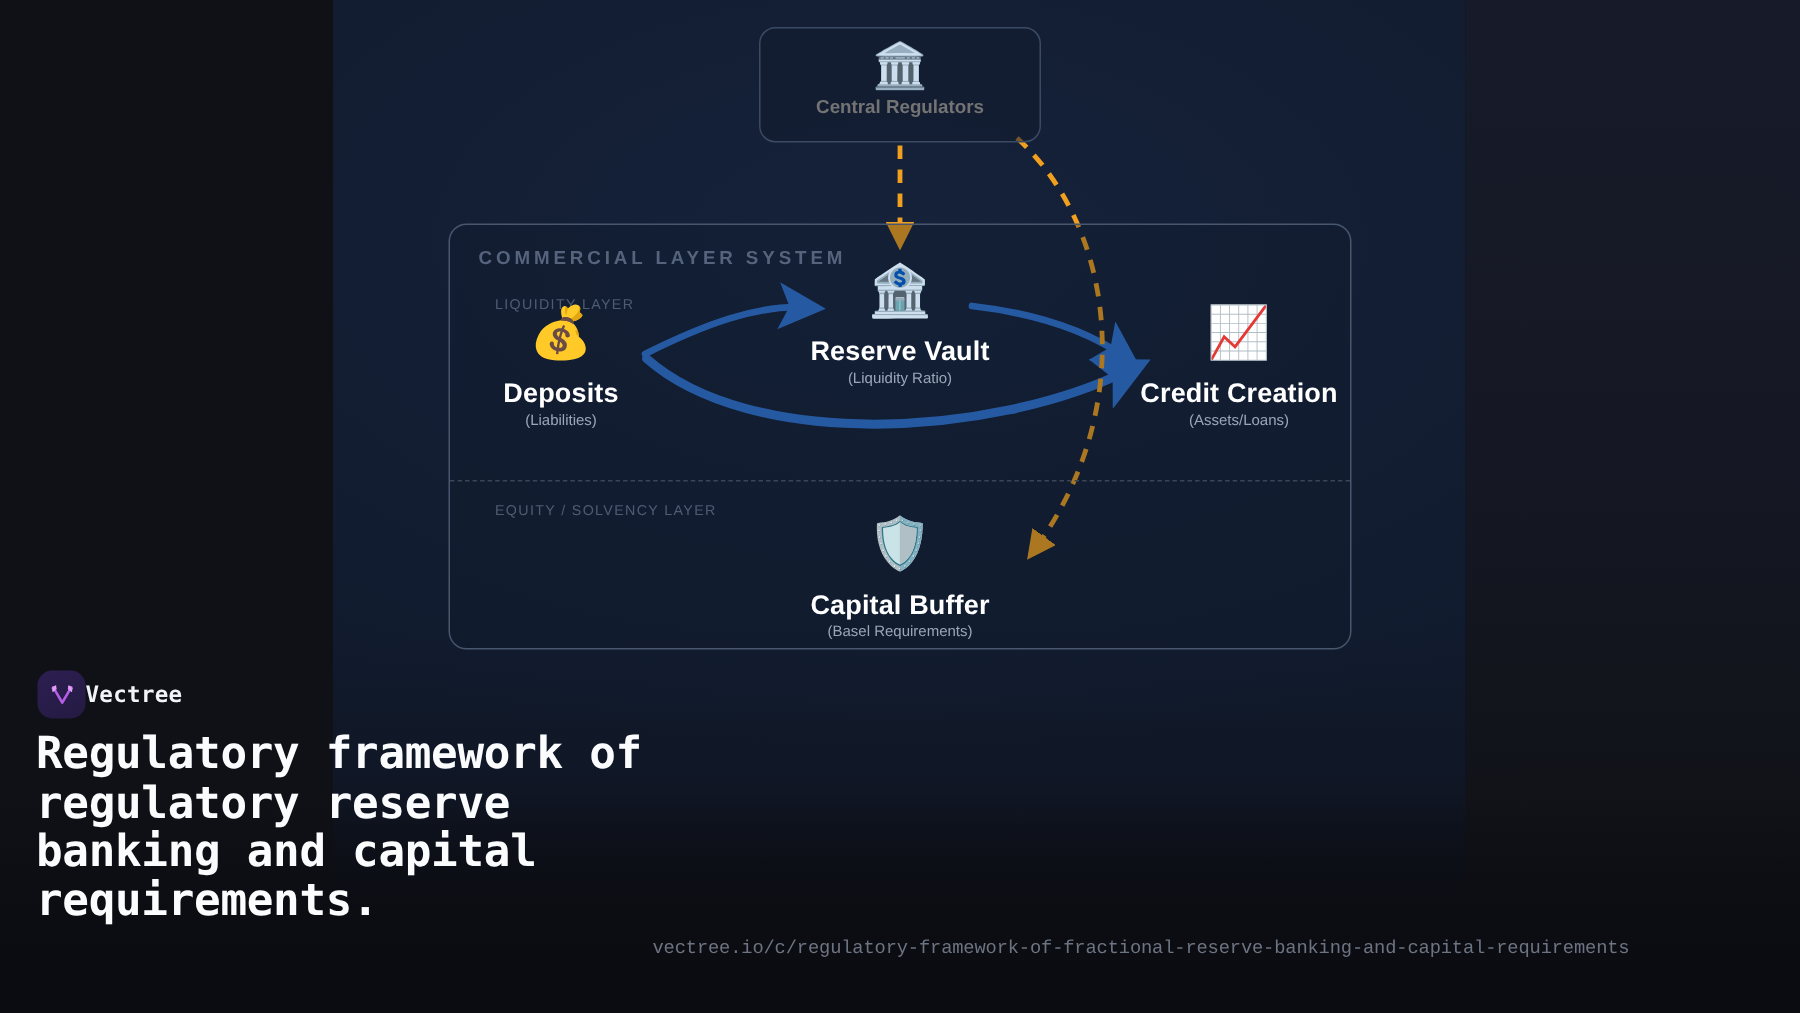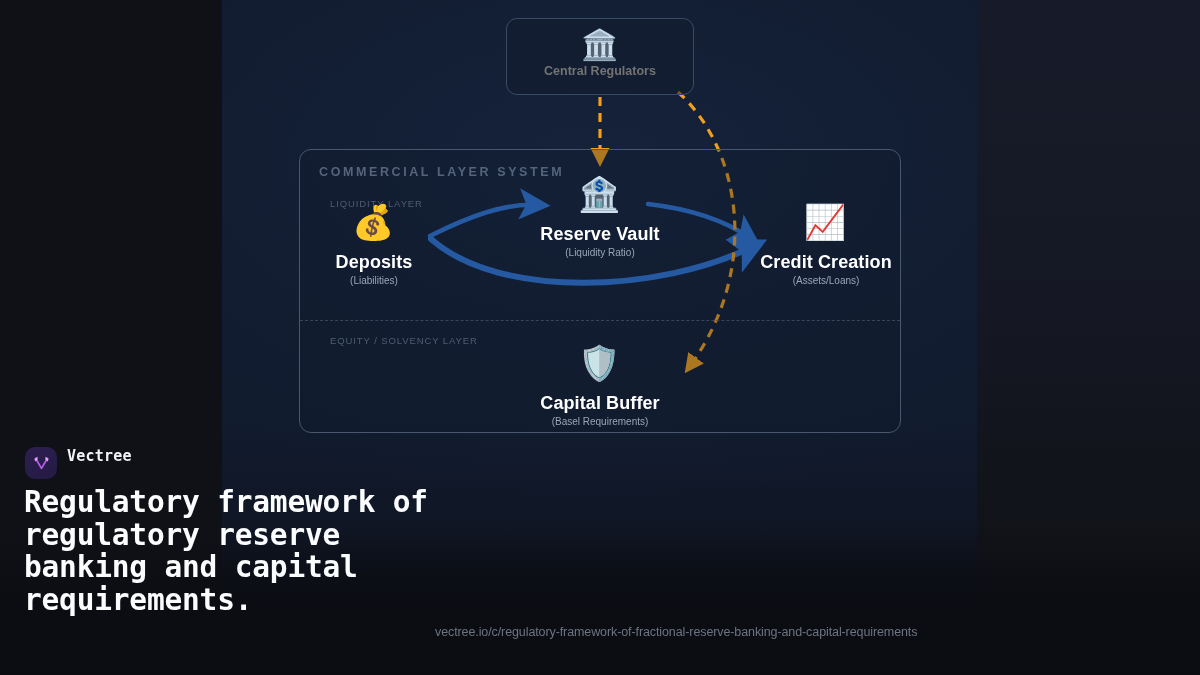--- a/index.html
+++ b/index.html
@@ -55,35 +55,35 @@
   }
   .layer-label {
     position:absolute; font-size:9.5px; letter-spacing:.9px; color:#4e5c72;padding-left:12px;
   }
   .lay-liq { left:318px; top:198px; }
   .lay-eq  { left:318px; top:335px; }
   .divider { position:absolute; left:300px; top:320px; width:600px; height:0;
              border-top:1px dashed #3a4557; }
 
   
-  .brand { position:absolute; left:25px; top:447px; display:flex; gap:10px; }
+  .brand { position:absolute; left:25px; top:447px; display:flex; align-items:center; }
   .brand-logo { width:32px; height:32px; border-radius:10px;
                 background:linear-gradient(150deg,#2d1f52 0%,#241a42 100%);
                 display:flex; align-items:center; justify-content:center; }
   .brand-name { font-family:"DejaVu Sans Mono", monospace; font-size:15px; font-weight:bold; color:#f2f3f7; letter-spacing:.2px;}
 
   .headline {
     position:absolute; left:24px; top:486px; width:430px;
     font-family:"DejaVu Sans Mono", monospace;
     font-size:29.5px; line-height:32.5px; font-weight:bold;
     color:#fbfcfe; letter-spacing:-.2px;
   }
   .url {
     position:absolute; left:435px; top:625px;
-    font-family:Liberation Sans, sans-serif;
+    font-family:Liberation Mono, monospace;
     font-size:12.5px; color:#6c7482; letter-spacing:-.1px; white-space:nowrap;
   }
 </style>
 </head>
 <body>
 
 <div id="stage">
 
   <div class="band-left"></div>
   <div class="band-center"></div>

